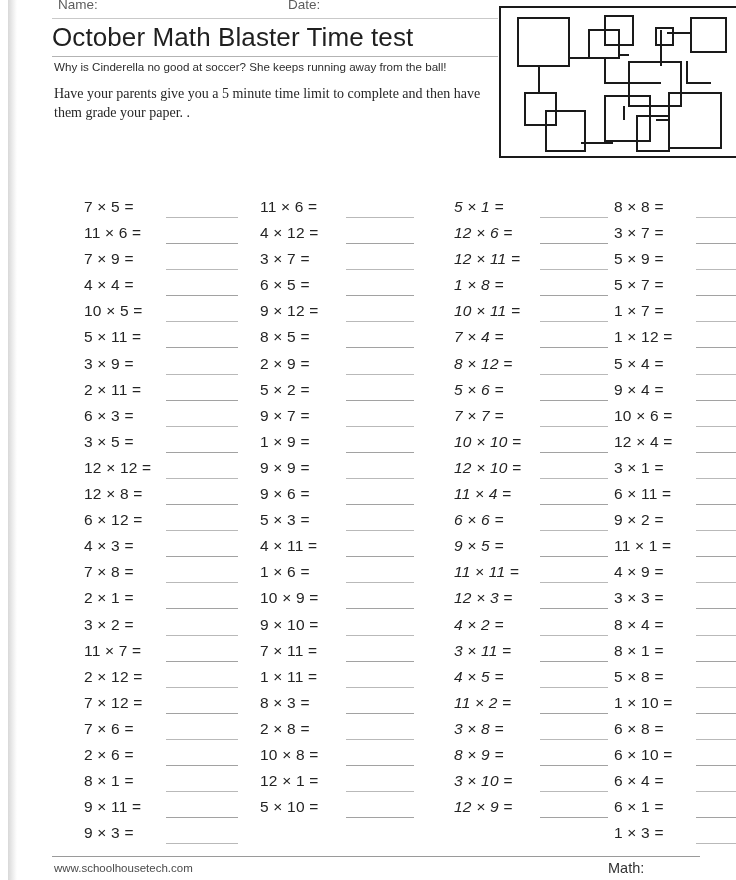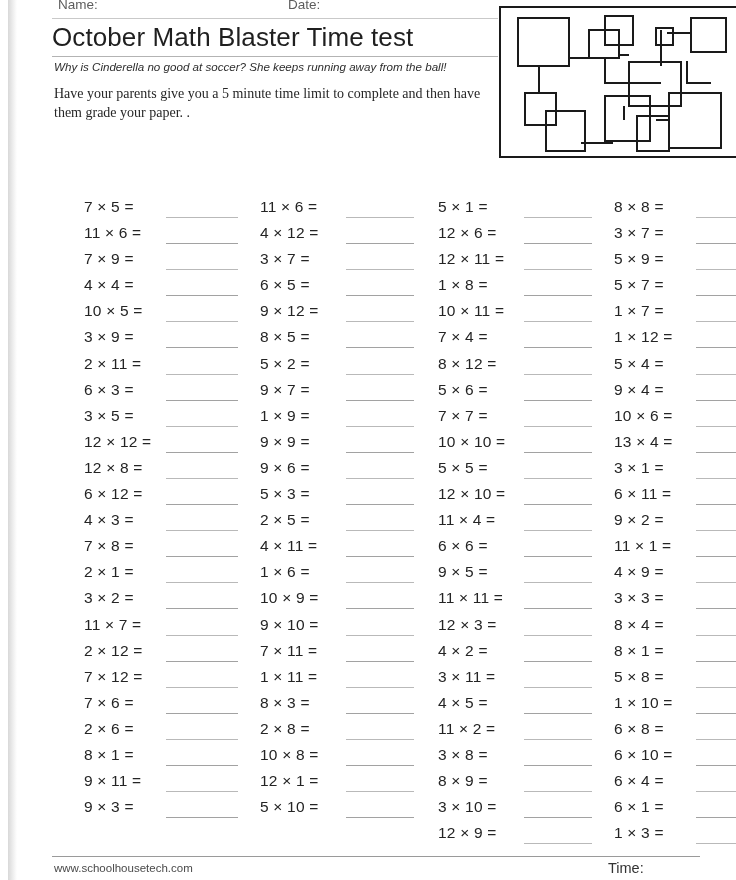--- a/index.html
+++ b/index.html
@@ -62,21 +62,20 @@
     font-weight: 400;
     letter-spacing: .1px;
     color: #1f1f1f;
     white-space: nowrap;
     text-align: right;
   }
   .joke-line {
     position: absolute;
     left: 46px; top: 60px;
     font-size: 11.6px;
-    font-style: italic;
     color: #2d2d2d;
     white-space: nowrap;
   }
   .instructions {
     position: absolute;
     left: 46px; top: 84px;
     width: 430px;
     font-size: 14px;
     line-height: 19px;
     color: #262626;
@@ -99,21 +98,21 @@
     position: absolute;
     left: 0; top: 196px;
     width: 736px;
   }
   .p-col {
     position: absolute;
     top: 0;
   }
   .p-col-0 { left: 62px;  width: 176px; }
   .p-col-1 { left: 238px; width: 176px; }
-  .p-col-2 { left: 416px; width: 176px; }
+  .p-col-2 { left: 432px; width: 176px; font-style: italic; }
   .p-col-3 { left: 592px; width: 148px; }
 
   .p-row {
     position: relative;
     height: 26.1px;
     white-space: nowrap;
   }
   .p-expr {
     position: absolute;
     left: 14px;
@@ -220,20 +219,24 @@
         </div>
         <div class="p-row">
           <span class="p-expr">4 × 4 =</span>
           <span class="p-blank"></span>
         </div>
         <div class="p-row">
           <span class="p-expr">10 × 5 =</span>
           <span class="p-blank"></span>
         </div>
         <div class="p-row">
+          <span class="p-expr">5 × 11 =</span>
+          <span class="p-blank"></span>
+        </div>
+        <div class="p-row">
           <span class="p-expr">3 × 9 =</span>
           <span class="p-blank"></span>
         </div>
         <div class="p-row">
           <span class="p-expr">2 × 11 =</span>
           <span class="p-blank"></span>
         </div>
         <div class="p-row">
           <span class="p-expr">6 × 3 =</span>
           <span class="p-blank"></span>
@@ -322,20 +325,24 @@
         </div>
         <div class="p-row">
           <span class="p-expr">9 × 12 =</span>
           <span class="p-blank"></span>
         </div>
         <div class="p-row">
           <span class="p-expr">8 × 5 =</span>
           <span class="p-blank"></span>
         </div>
         <div class="p-row">
+          <span class="p-expr">2 × 9 =</span>
+          <span class="p-blank"></span>
+        </div>
+        <div class="p-row">
           <span class="p-expr">5 × 2 =</span>
           <span class="p-blank"></span>
         </div>
         <div class="p-row">
           <span class="p-expr">9 × 7 =</span>
           <span class="p-blank"></span>
         </div>
         <div class="p-row">
           <span class="p-expr">1 × 9 =</span>
           <span class="p-blank"></span>
@@ -343,24 +350,20 @@
         <div class="p-row">
           <span class="p-expr">9 × 9 =</span>
           <span class="p-blank"></span>
         </div>
         <div class="p-row">
           <span class="p-expr">9 × 6 =</span>
           <span class="p-blank"></span>
         </div>
         <div class="p-row">
           <span class="p-expr">5 × 3 =</span>
-          <span class="p-blank"></span>
-        </div>
-        <div class="p-row">
-          <span class="p-expr">2 × 5 =</span>
           <span class="p-blank"></span>
         </div>
         <div class="p-row">
           <span class="p-expr">4 × 11 =</span>
           <span class="p-blank"></span>
         </div>
         <div class="p-row">
           <span class="p-expr">1 × 6 =</span>
           <span class="p-blank"></span>
         </div>
@@ -436,24 +439,20 @@
         </div>
         <div class="p-row">
           <span class="p-expr">7 × 7 =</span>
           <span class="p-blank"></span>
         </div>
         <div class="p-row">
           <span class="p-expr">10 × 10 =</span>
           <span class="p-blank"></span>
         </div>
         <div class="p-row">
-          <span class="p-expr">5 × 5 =</span>
-          <span class="p-blank"></span>
-        </div>
-        <div class="p-row">
           <span class="p-expr">12 × 10 =</span>
           <span class="p-blank"></span>
         </div>
         <div class="p-row">
           <span class="p-expr">11 × 4 =</span>
           <span class="p-blank"></span>
         </div>
         <div class="p-row">
           <span class="p-expr">6 × 6 =</span>
           <span class="p-blank"></span>
@@ -534,21 +533,21 @@
         </div>
         <div class="p-row">
           <span class="p-expr">9 × 4 =</span>
           <span class="p-blank"></span>
         </div>
         <div class="p-row">
           <span class="p-expr">10 × 6 =</span>
           <span class="p-blank"></span>
         </div>
         <div class="p-row">
-          <span class="p-expr">13 × 4 =</span>
+          <span class="p-expr">12 × 4 =</span>
           <span class="p-blank"></span>
         </div>
         <div class="p-row">
           <span class="p-expr">3 × 1 =</span>
           <span class="p-blank"></span>
         </div>
         <div class="p-row">
           <span class="p-expr">6 × 11 =</span>
           <span class="p-blank"></span>
         </div>
@@ -602,15 +601,15 @@
         </div>
         <div class="p-row">
           <span class="p-expr">1 × 3 =</span>
           <span class="p-blank"></span>
         </div>
       </div>
   </div>
 
   <div class="rule rule-footer"></div>
   <div class="footer-site">www.schoolhousetech.com</div>
-  <div class="footer-score">Time:</div>
+  <div class="footer-score">Math:</div>
 
 </div>
 
 </body></html>

